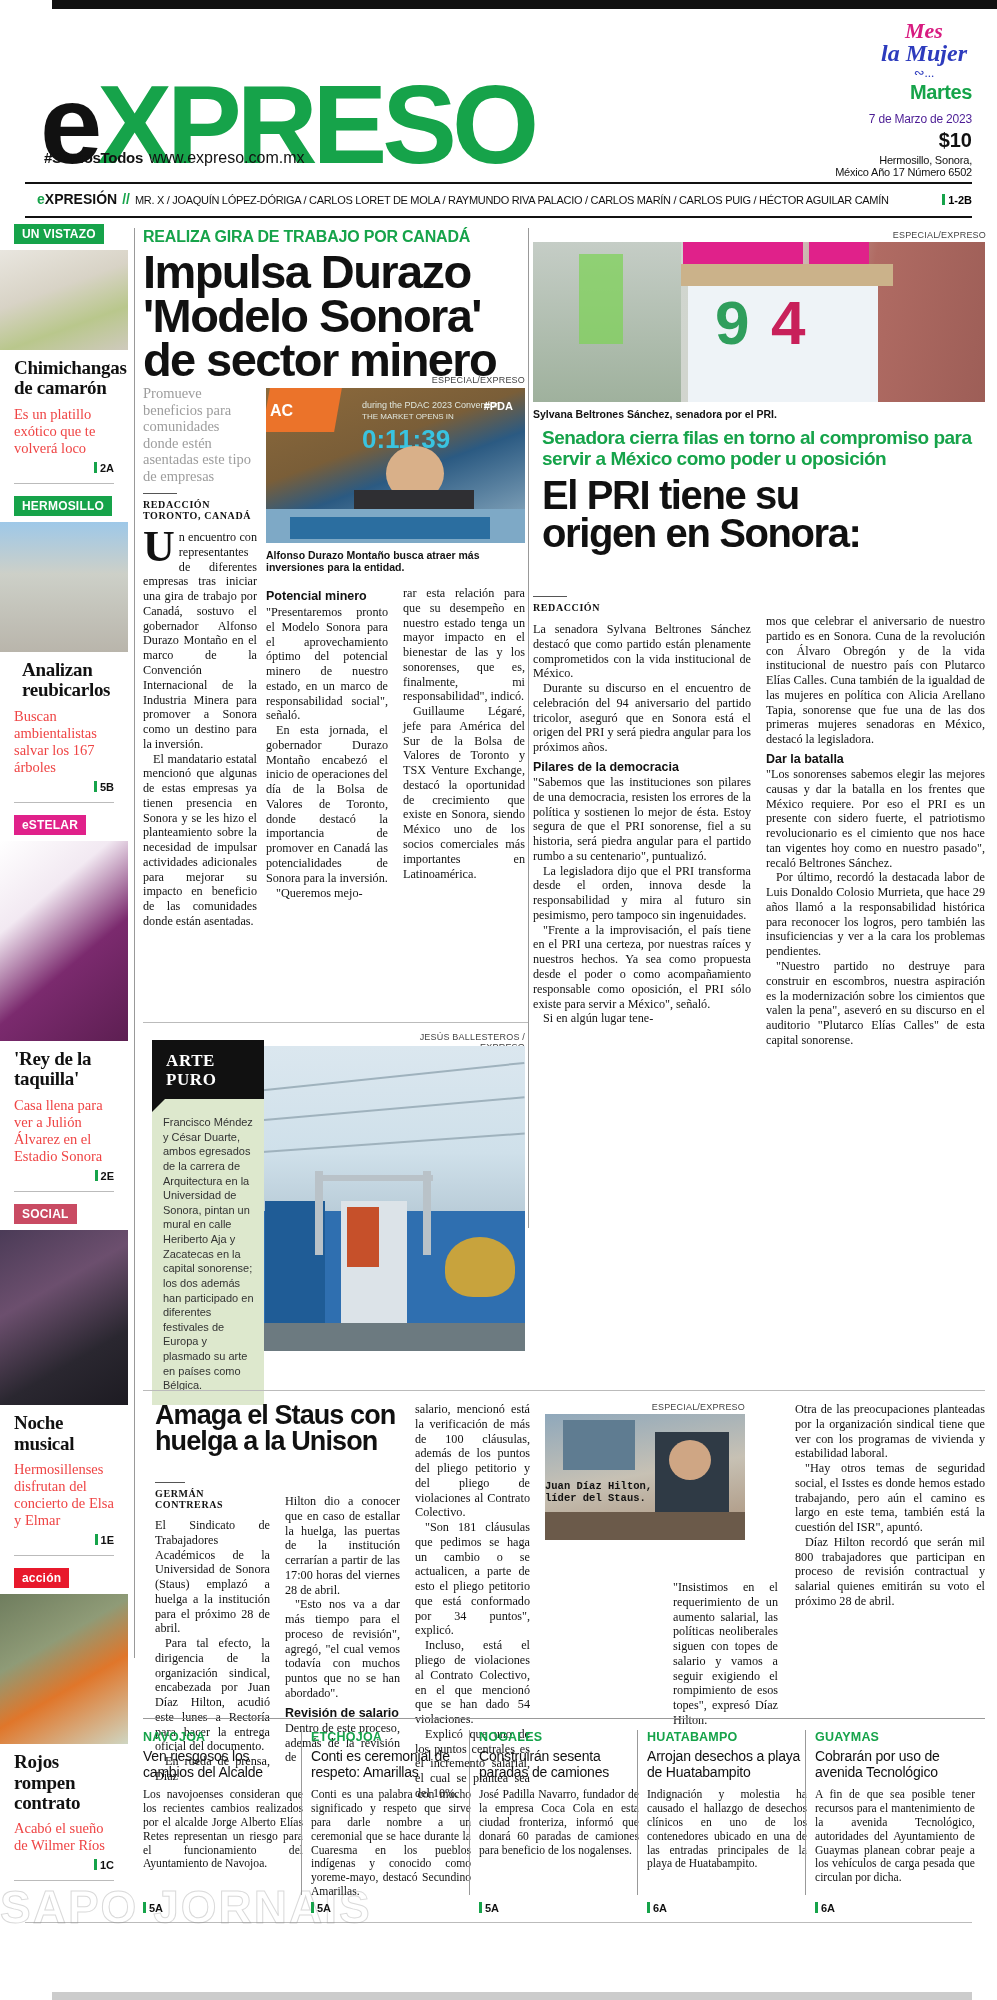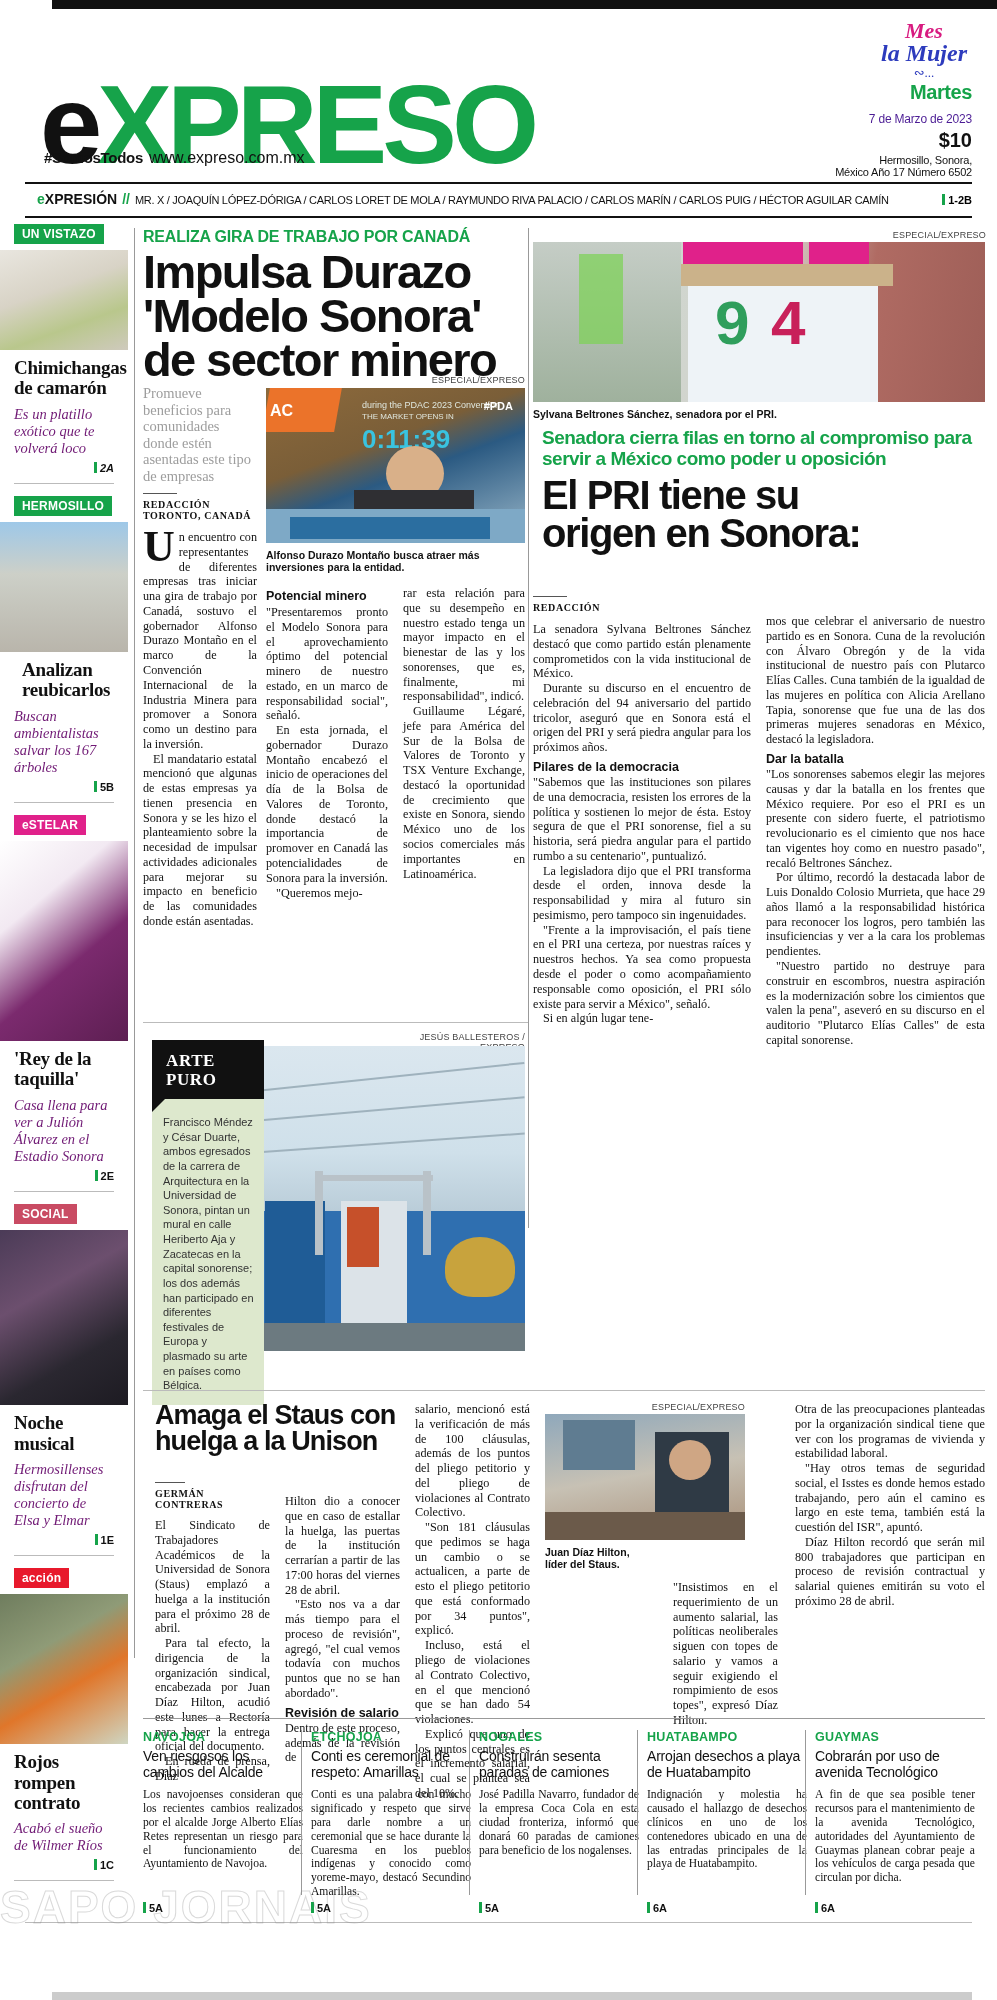--- a/index.html
+++ b/index.html
@@ -66,21 +66,21 @@
   .kicker.rose { background:#c94b63; }
   .kicker.red  { background:#e8192c; }
   .hr { height:1px; background:#bbb; }
   .hrdark { height:1px; background:#555; }
 
   .photo { background:#c9c9c9; overflow:hidden; position:relative; }
 
   .side-h { font-family:"Liberation Serif", serif; font-weight:bold; font-size:19px;
             line-height:1.07; color:#111; letter-spacing:-0.3px;}
   .side-d { font-family:"Liberation Serif", serif; font-size:14.5px; line-height:1.18;
-            color:#701a75;font-style:italic; }
+            color:#ef4444; }
   .pgref { font-family:"Liberation Sans", sans-serif; font-weight:bold; font-size:11px;
            color:#111; text-align:right; }
   .pgref .bar { display:inline-block; width:3px; height:11px; background:#16a34a;
                 vertical-align:-1px; margin-right:3px; }
 
   
   .rail { position:absolute; left:0; top:224px; width:128px; }
   .rail .blk { margin-bottom:0; }
   .railimg { width:128px; }
 
@@ -184,21 +184,21 @@
     <div class="pg"><span class="bar"></span><span>1-2B</span></div>
   </div>
   <div class="exprule2"></div>
 
   <div class="rail" id="rail">
       <div class="blk">
         <div style="padding-left:14px;"><span class="kicker ">UN VISTAZO</span></div>
         <div class="photo railimg" style="height:100px;margin-top:6px;background:linear-gradient(160deg,#e9e6df 0%,#d8d3c6 40%,#b9c78c 70%,#cfcabd 100%);"></div>
         <div class="side-h" style="padding:8px 14px 0 14px;">Chimichangas de camarón</div>
         <div class="side-d" style="padding:7px 14px 0 14px;">Es un platillo exótico que te volverá loco</div>
-        <div class="pgref" style="padding:5px 14px 0 11px;font-style:italic;"><span class="bar"></span>2A</div>
+        <div class="pgref" style="padding:5px 14px 0 11px;"><span class="bar"></span>2A</div>
         <div class="hr" style="margin:9px 14px 12px 14px;"></div>
       </div>
       <div class="blk">
         <div style="padding-left:14px;"><span class="kicker ">HERMOSILLO</span></div>
         <div class="photo railimg" style="height:130px;margin-top:6px;background:linear-gradient(180deg,#9ec8e8 0%,#cdd0c8 40%,#b9b5ab 100%);"></div>
         <div class="side-h" style="padding:8px 14px 0 22px;">Analizan reubicarlos</div>
         <div class="side-d" style="padding:7px 14px 0 14px;">Buscan ambientalistas salvar los 167 árboles</div>
         <div class="pgref" style="padding:5px 14px 0 0;"><span class="bar"></span>5B</div>
         <div class="hr" style="margin:9px 14px 12px 14px;"></div>
       </div>
@@ -391,21 +391,21 @@
   </div>
 
   <div class="credit" style="position:absolute; left:545px; top:1402px; width:200px;">ESPECIAL/EXPRESO</div>
   <div class="photo" style="position:absolute; left:545px; top:1414px; width:200px; height:126px;">
     <div style="position:absolute;inset:0;background:linear-gradient(170deg,#8fa8bb 0%,#c7c1b4 48%,#a88f78 100%);"></div>
     <div style="position:absolute;left:18px;top:6px;width:72px;height:50px;background:#5f7c91;"></div>
     <div style="position:absolute;left:110px;top:18px;width:74px;height:108px;background:#2f3a45;"></div>
     <div style="position:absolute;left:124px;top:26px;width:42px;height:40px;border-radius:50%;background:#cfa684;"></div>
     <div style="position:absolute;left:0;bottom:0;width:100%;height:28px;background:#6b5a4a;"></div>
   </div>
-  <div class="caption" style="position:absolute; left:545px; top:1546px; width:108px;">Juan Díaz Hilton, líder del Staus.</div>
+  <div class="caption" style="position:absolute; left:545px; top:1480px; width:108px;font-family:Liberation Mono, monospace;">Juan Díaz Hilton, líder del Staus.</div>
 
   <div style="position:absolute; left:673px; top:1580px; width:105px;">
     <div class="bodytxt">
       <p class="noind">"Insistimos en el requerimiento de un aumento salarial, las políticas neoliberales siguen con topes de salario y vamos a seguir exigiendo el rompimiento de esos topes", expresó Díaz Hilton.</p>
     </div>
   </div>
   <div style="position:absolute; left:795px; top:1402px; width:190px;">
     <div class="bodytxt">
       <p class="noind">Otra de las preocupaciones planteadas por la organización sindical tiene que ver con los programas de vivienda y estabilidad laboral.</p>
       <p>"Hay otros temas de seguridad social, el Isstes es donde hemos estado trabajando, pero aún el camino es largo en este tema, también está la cuestión del ISR", apuntó.</p>

